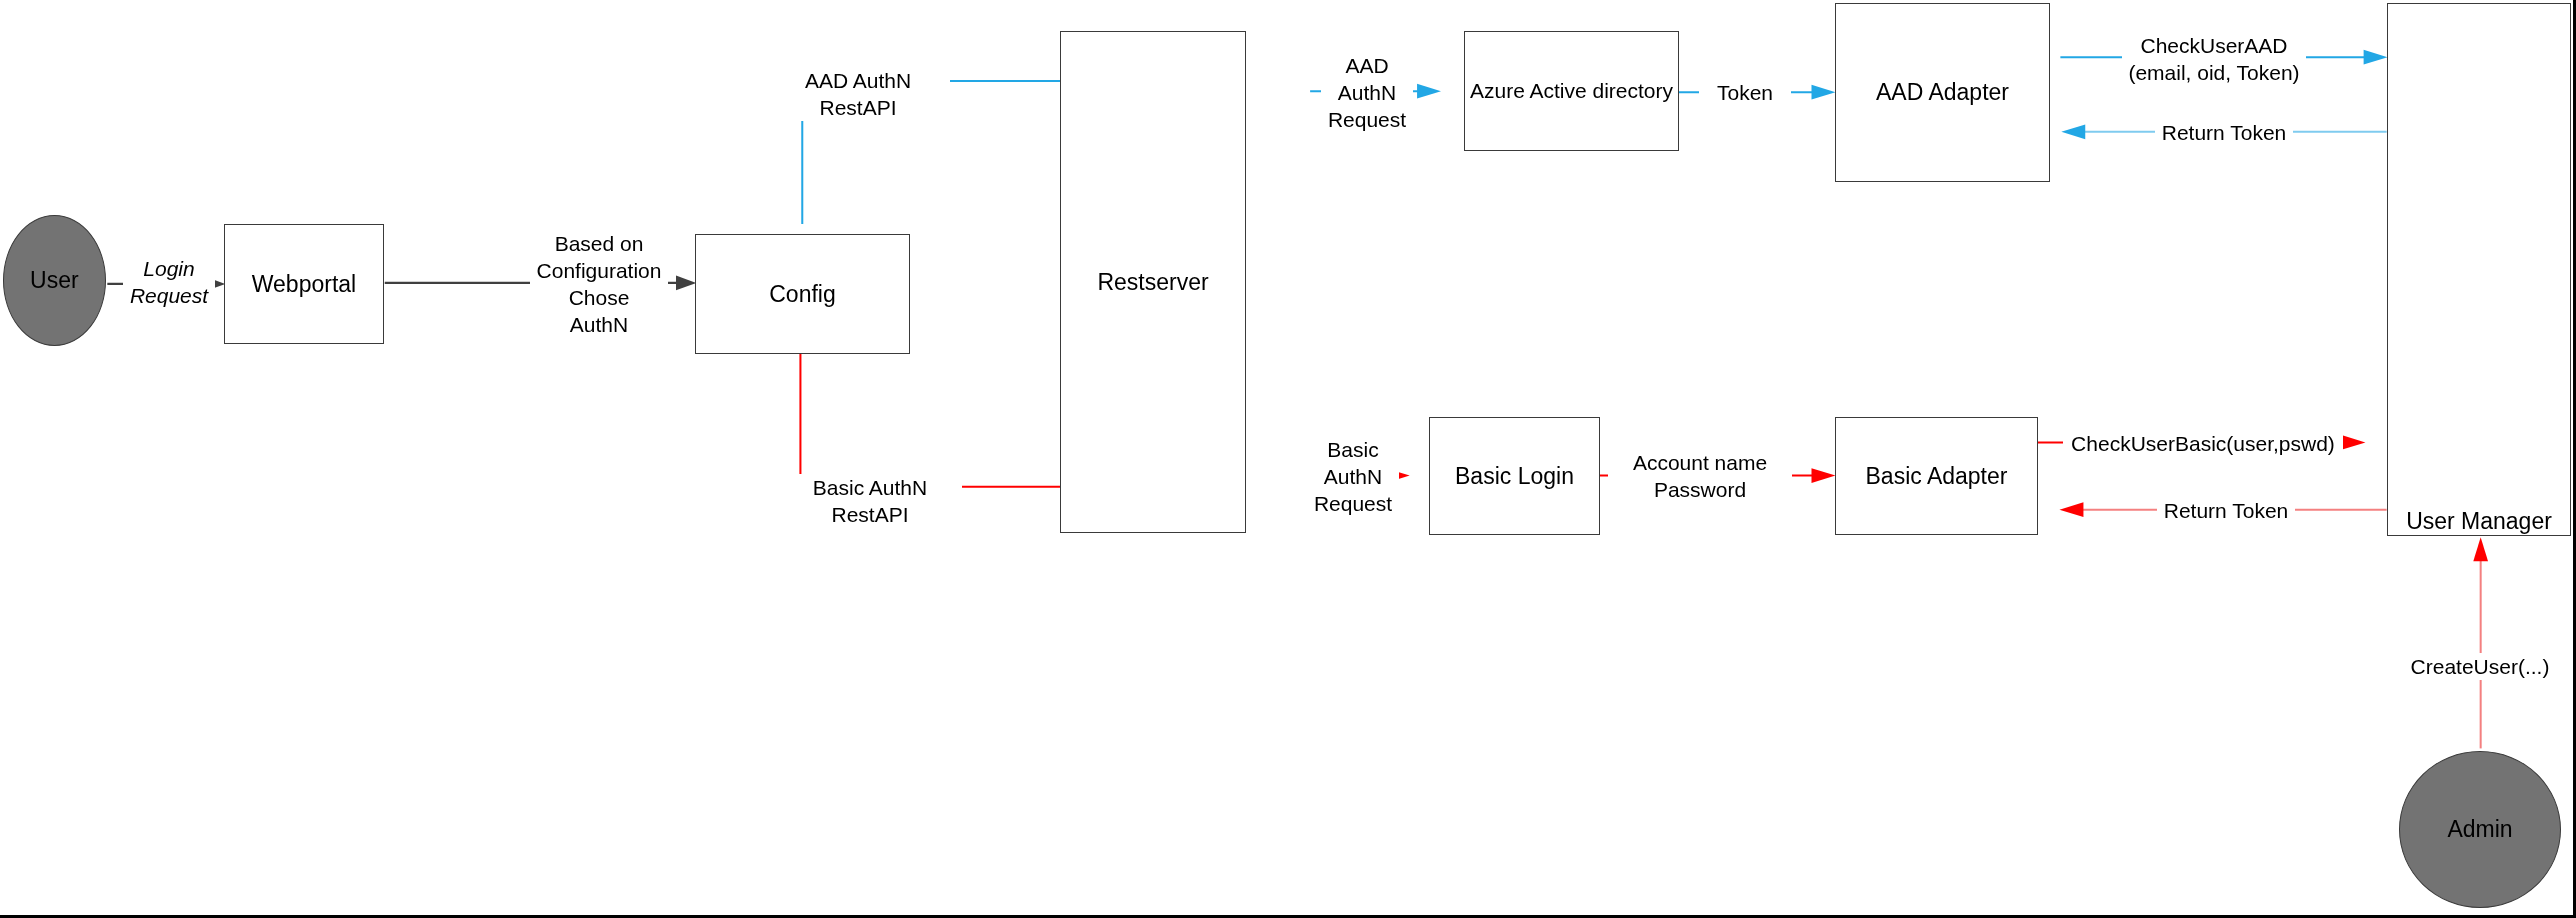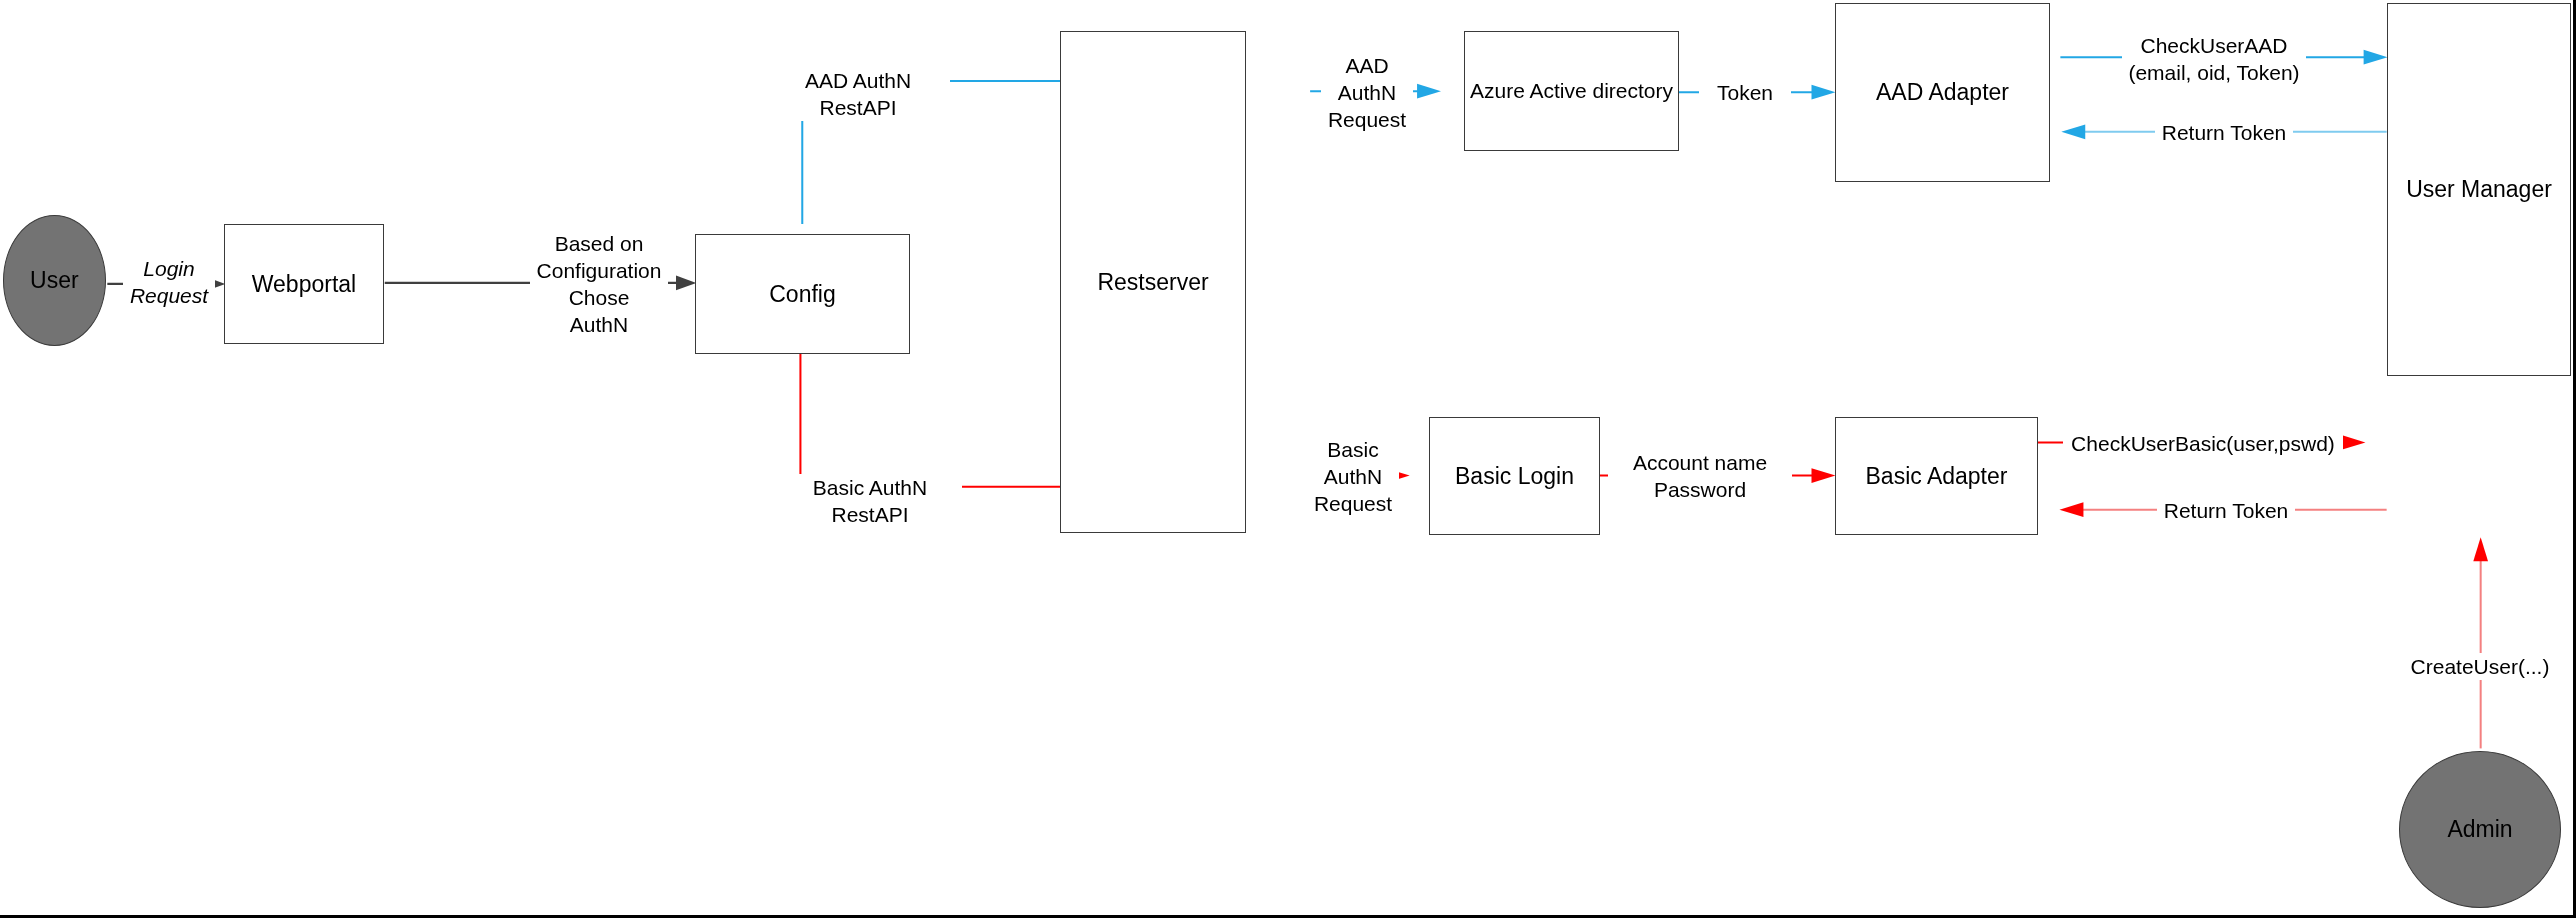--- a/index.html
+++ b/index.html
@@ -150,21 +150,21 @@
   </div>
 
   <div class="box" style="left:1440px; top:31px; width:215px; height:120px; font-size:21px;margin-left:24px;">
     <span>Azure Active directory</span>
   </div>
 
   <div class="box" style="left:1835px; top:2.8px; width:215px; height:179px;">
     <span>AAD Adapter</span>
   </div>
 
-  <div class="box" style="left:2387px; top:2.8px; width:184px; height:373px;">
+  <div class="box" style="left:2387px; top:2.8px; width:184px; height:533px;align-items:flex-end;">
     <span>User Manager</span>
   </div>
 
   <div class="box" style="left:1409px; top:417px; width:171px; height:118px;margin-left:20px;">
     <span>Basic Login</span>
   </div>
 
   <div class="box" style="left:1835px; top:417px; width:203px; height:118px;">
     <span>Basic Adapter</span>
   </div>

